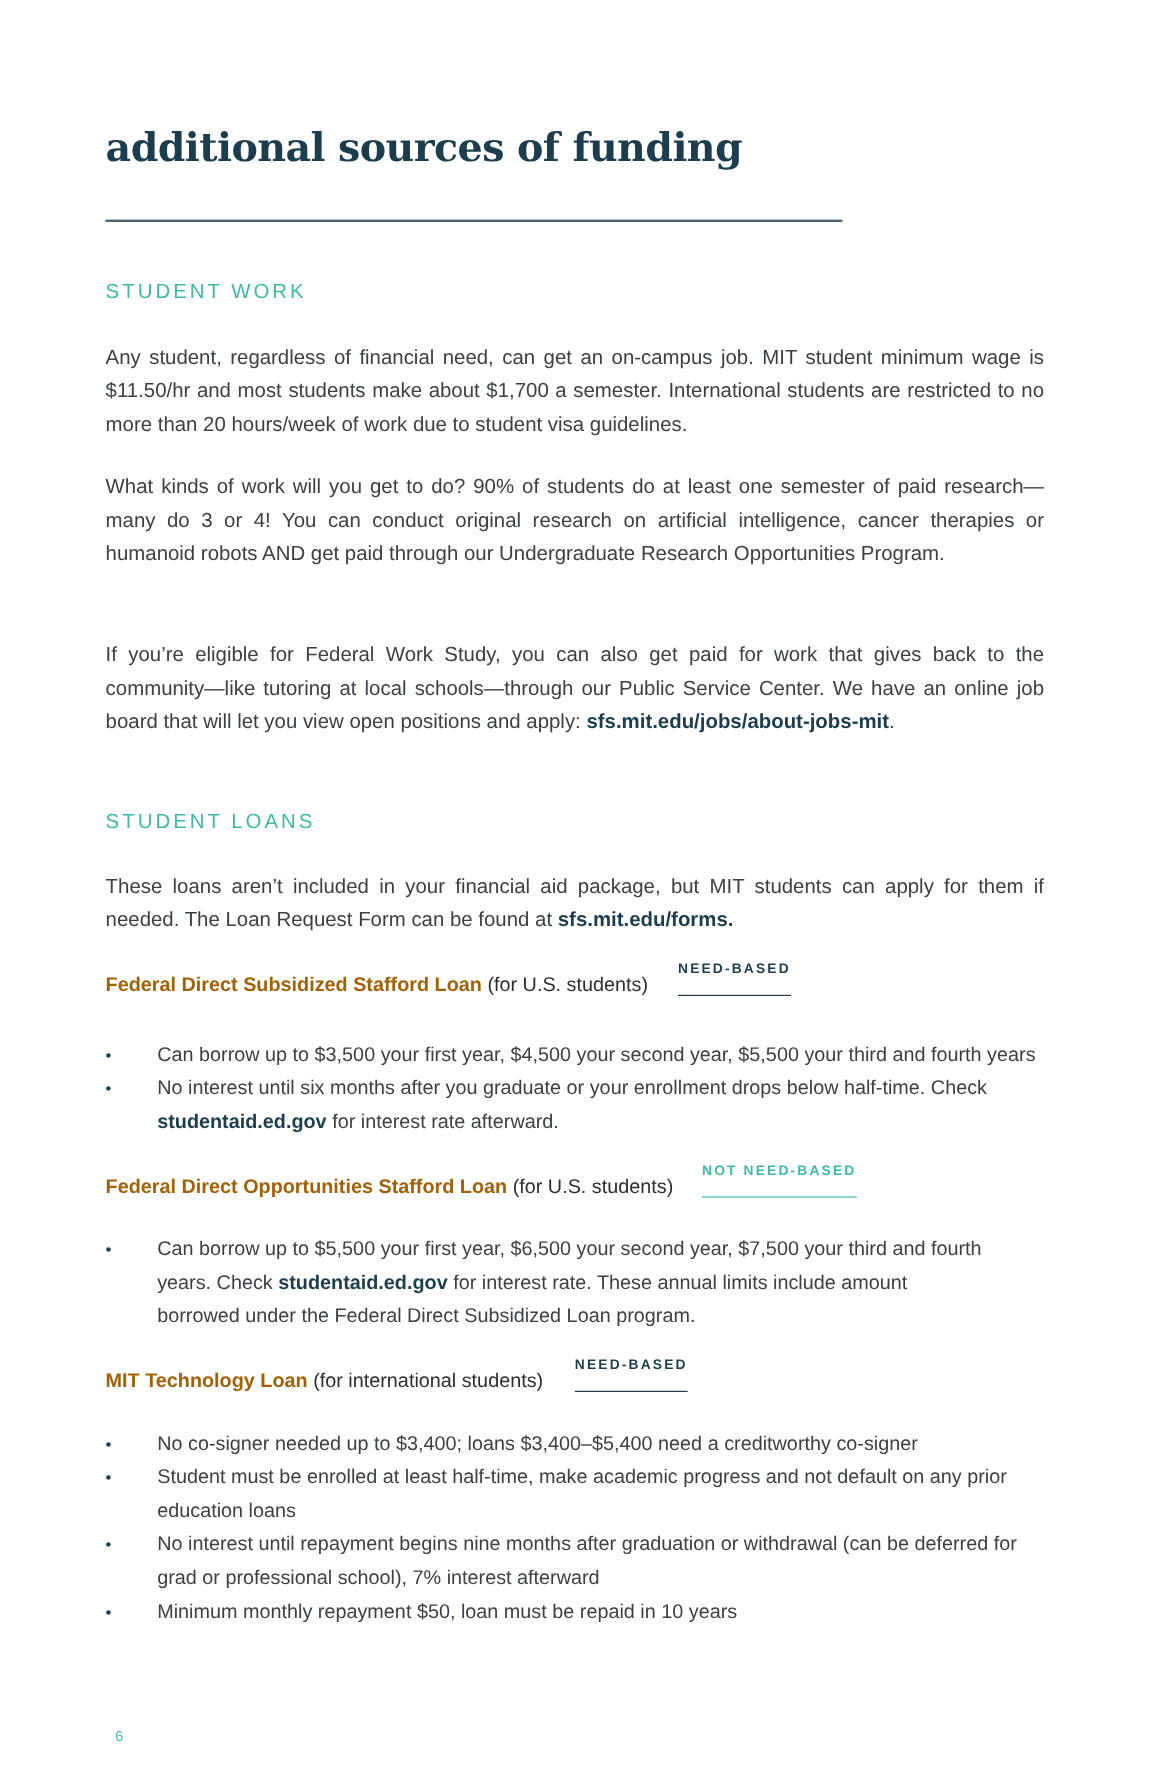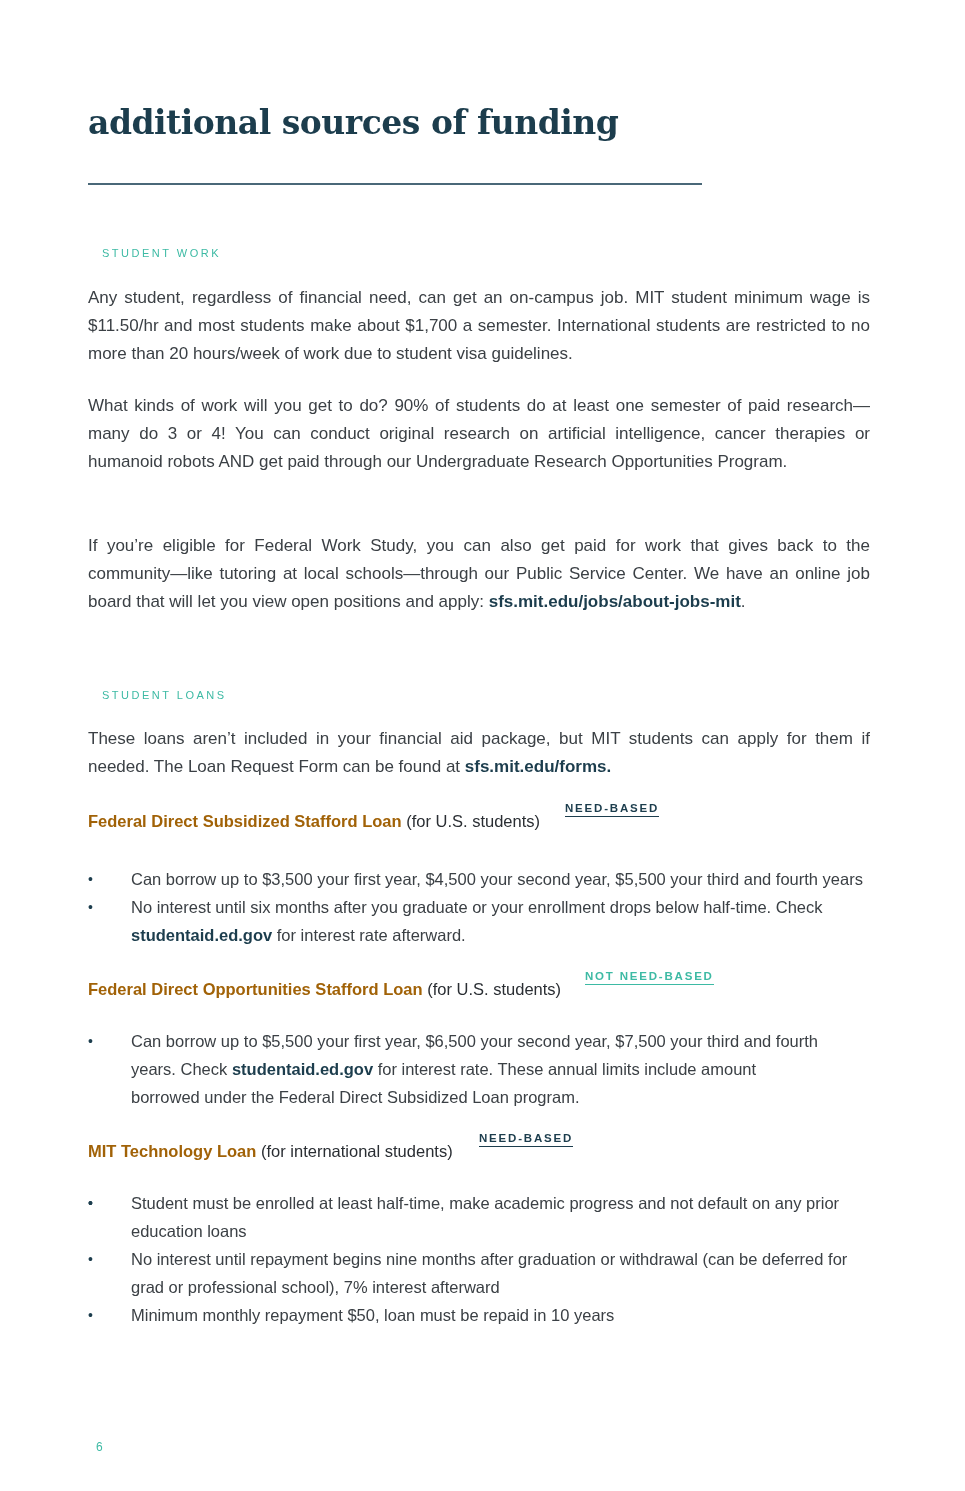--- a/index.html
+++ b/index.html
@@ -3,29 +3,29 @@
 <meta charset="utf-8">
 <style>
   html, body { margin: 0; padding: 0; background: #ffffff; }
   body { width: 965px; height: 1491px; position: relative; overflow: hidden;
          font-family: "Liberation Sans", sans-serif; color: #333a40; }
   .page { position: absolute; left: 88px; top: 0; width: 782px; }
   h1 { position: absolute; top: 103px; left: 0; margin: 0;
        font-family: "DejaVu Serif", serif; font-weight: bold; font-size: 33px;
        color: #1c3d4d; letter-spacing: -0.5px; white-space: nowrap; }
   .rule { position: absolute; top: 183px; left: 0; width: 614px; height: 2px; background: #4a6878; }
-  .section-head { position: absolute; left: 0; margin: 14px; font-size: 11px; letter-spacing: 2.5px;
+  .section-head { position: absolute; left: 0; margin: 0; font-size: 17px; letter-spacing: 2.5px;
                   color: #3dbaa4; font-weight: normal; }
   p, .li-text { font-size: 17px; line-height: 28px; margin: 0; color: #3b4045; }
   p { position: absolute; left: 0; width: 782px; text-align: justify; }
   .link { color: #1c3d4d; font-weight: bold; }
   .loan-title { position: absolute; left: 0; font-size: 16.5px; color: #2a2e33; white-space: nowrap; }
   .loan-title b { color: #a16207; }
   .badge { position: absolute; font-size: 11.5px; font-weight: bold; letter-spacing: 1.8px;
-           padding-bottom: 2px; border-bottom: 1.5px solid currentColor; white-space: nowrap; }
+           padding-bottom: 15px; border-bottom: 1.5px solid currentColor; white-space: nowrap; }
   .badge.need { color: #1c3d4d; }
   .badge.notneed { color: #3dbaa4; }
   ul { position: absolute; left: 0; margin: 0; padding: 0; list-style: none; width: 782px; }
   li { position: relative; padding-left: 43px; font-size: 16.5px; line-height: 28px; color: #3b4045; }
   li .bullet { position: absolute; left: 0; top: 0; color: #1c3d4d; font-size: 14px; }
   .page-num { position: absolute; left: 96px; top: 1440px; font-size: 12px; color: #3dbaa4; }
 </style>
 </head>
 <body>
 
@@ -58,20 +58,20 @@
   <span class="badge notneed" style="left:497px; top:970px">NOT NEED-BASED</span>
   <ul style="top:1027px; width:740px">
     <li><span class="bullet">•</span><span>Can borrow up to $5,500 your first year, $6,500 your second year, $7,500 your third and fourth years. Check </span><a class="link">studentaid.ed.gov</a><span> for interest rate. These annual limits include amount borrowed under the Federal Direct Subsidized Loan program.</span></li>
   </ul>
 
   <div class="loan-title" style="top:1142px">
     <b>MIT Technology Loan</b> <span>(for international students)</span>
   </div>
   <span class="badge need" style="left:391px; top:1132px">NEED-BASED</span>
   <ul style="top:1189px; width:760px">
-    <li><span class="bullet">•</span></li>
+    <li><span class="bullet">•</span><span>No co-signer needed up to $3,400; loans $3,400–$5,400 need a creditworthy co-signer</span></li>
     <li><span class="bullet">•</span><span>Student must be enrolled at least half-time, make academic progress and not default on any prior education loans</span></li>
     <li><span class="bullet">•</span><span>No interest until repayment begins nine months after graduation or withdrawal (can be deferred for grad or professional school), 7% interest afterward</span></li>
     <li><span class="bullet">•</span><span>Minimum monthly repayment $50, loan must be repaid in 10 years</span></li>
   </ul>
 </div>
 
 <div class="page-num">6</div>
 
 </body></html>

